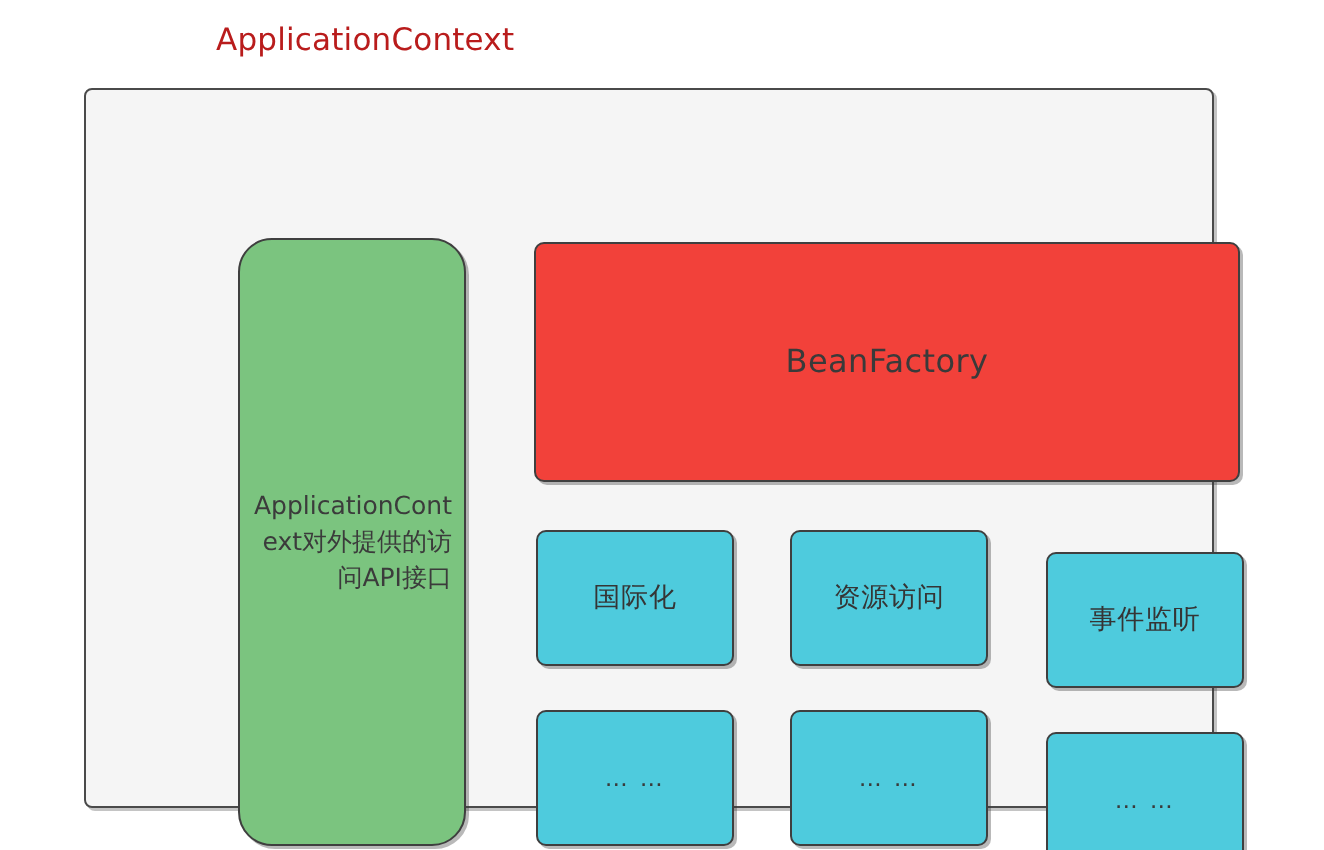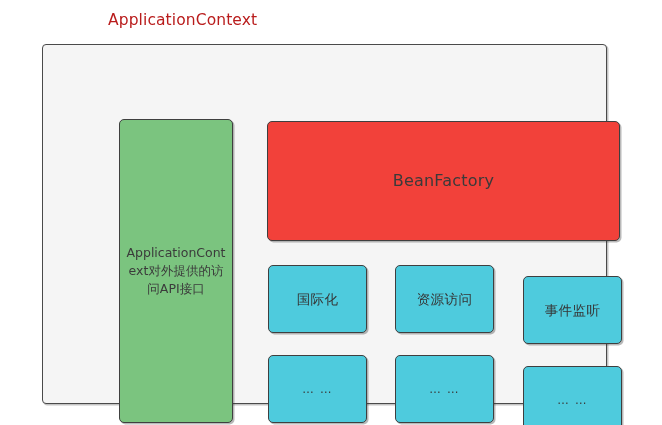--- a/index.html
+++ b/index.html
@@ -53,31 +53,32 @@
   
   .node {
     position: absolute;
     box-sizing: border-box;
     border: 1.6px solid #3f3f3f;
     border-radius: 5px;
     box-shadow: 1.5px 1.5px 0 rgba(55,55,55,0.35);
     display: flex;
     align-items: center;
     justify-content: center;
-    text-align: center;
+    text-align: right;
   }
 
   
   .node-green {
     left: 76px;
     top: 74px;
     width: 114px;
     height: 304px;
     background: #7bc47f;
     padding: 4px 6px;
+    border-radius: 17px;
   }
   .node-green .node-label {
     font-size: 12.5px;
     line-height: 18px;
     color: #3b3b3b;
     word-break: break-word;
     max-width: 102px;
   }
 
   

